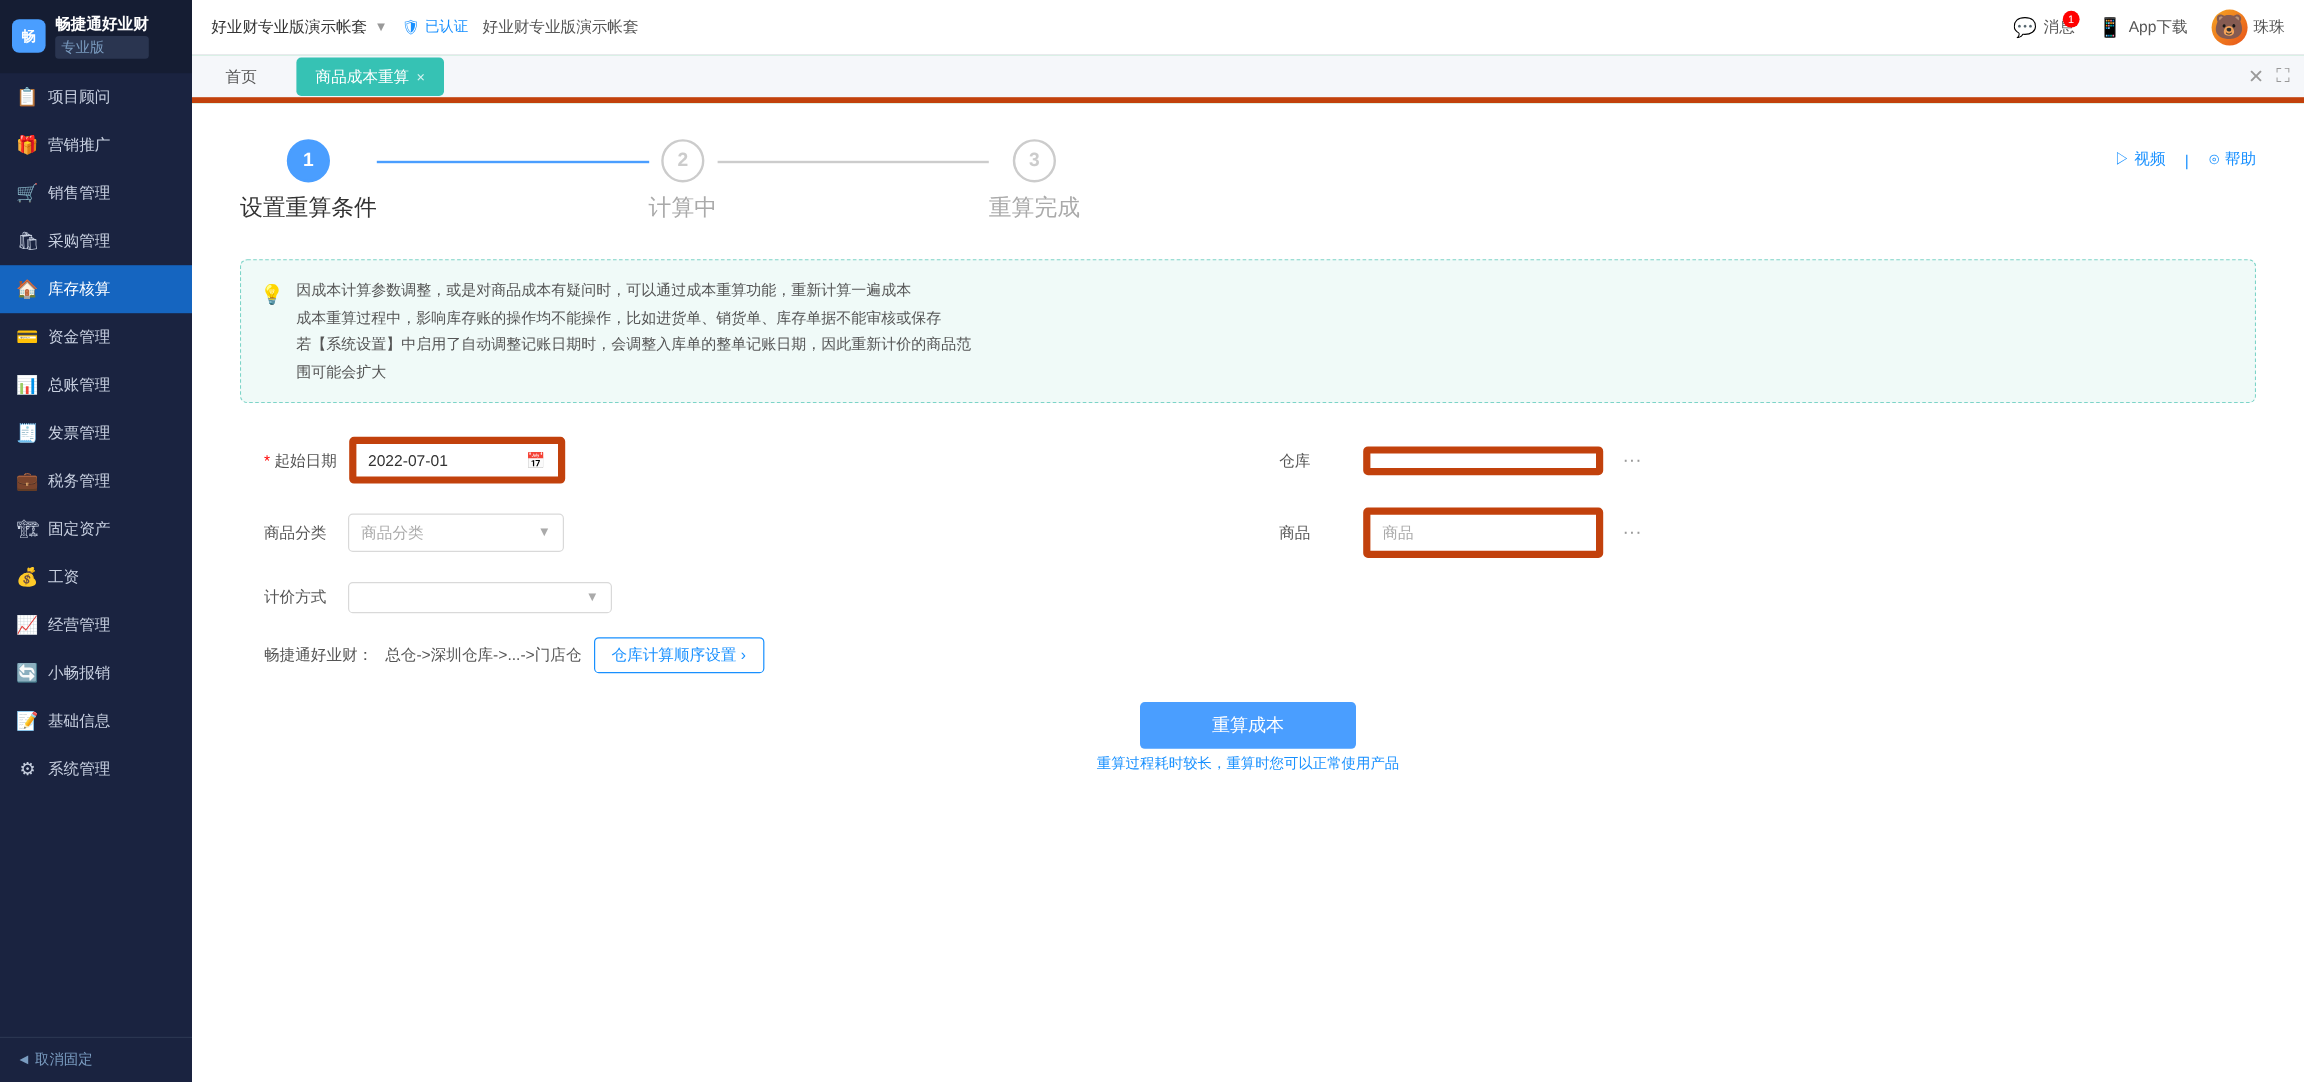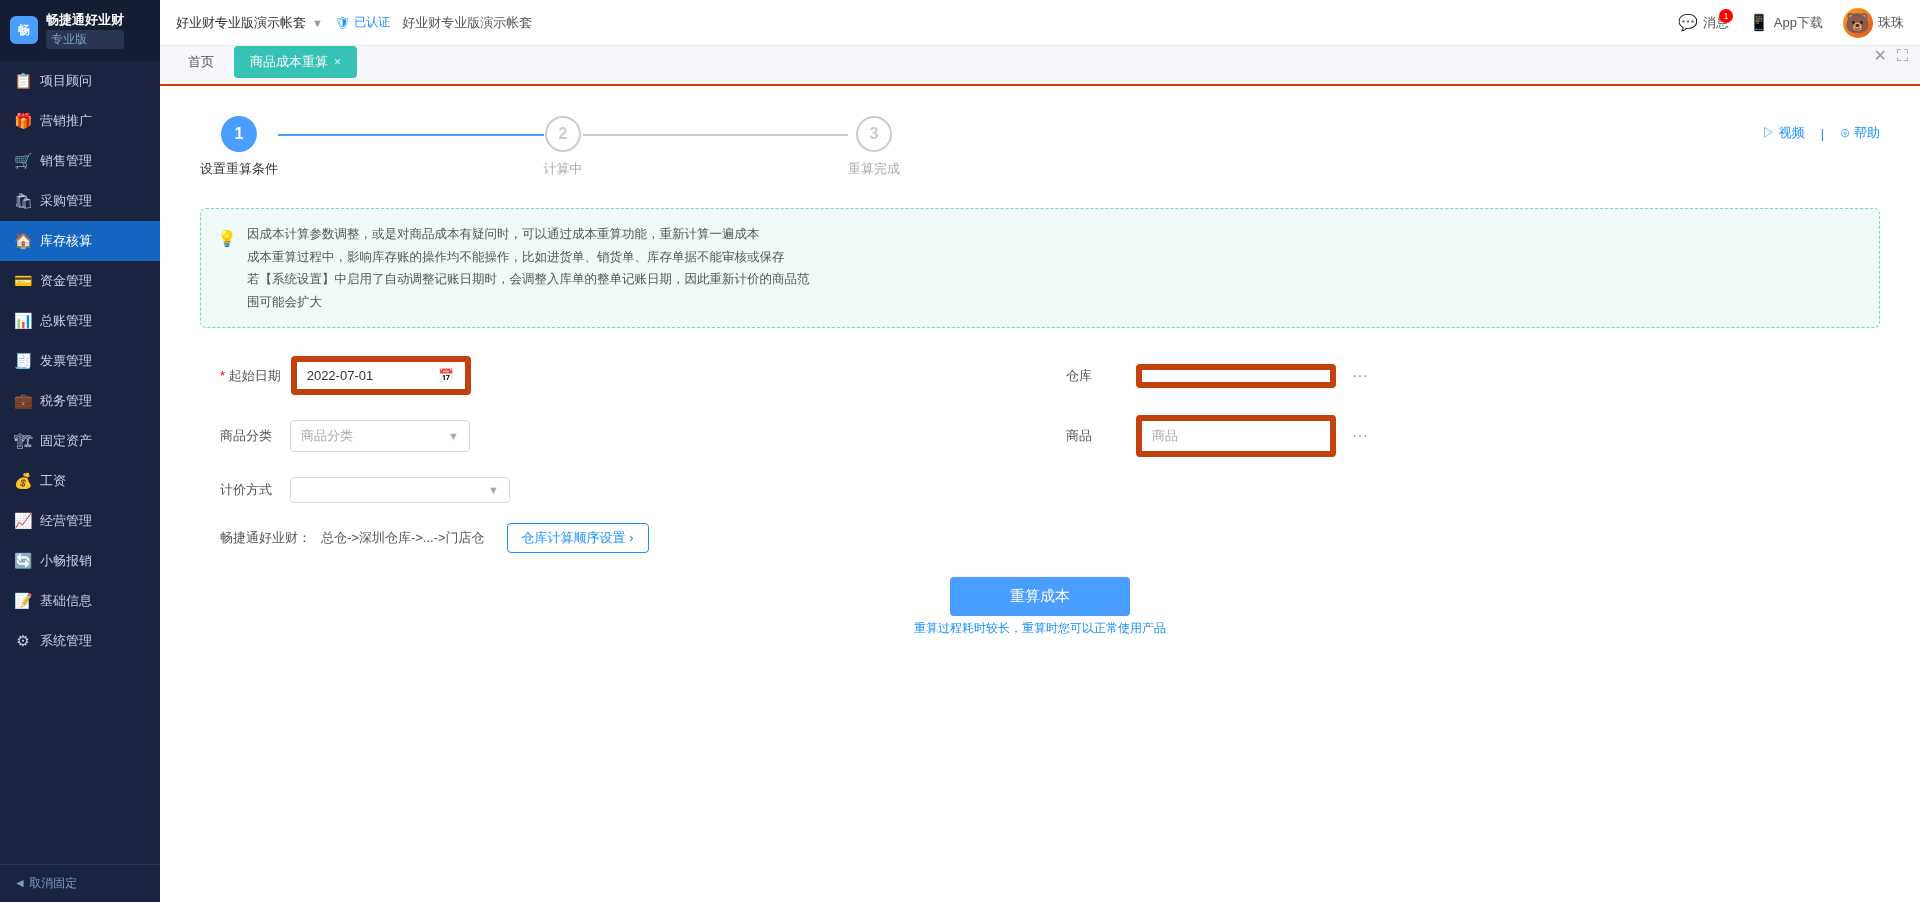--- a/index.html
+++ b/index.html
@@ -129,26 +129,26 @@
       border-radius: 50%;
       background: linear-gradient(135deg, #f5a623, #e8521a);
       display: flex; align-items: center; justify-content: center;
       overflow: hidden;
     }
     .user-avatar-emoji { font-size: 20px; }
 
     
     .tabbar {
       background: #f5f7fa;
-      border-bottom: 2px solid #c2410c;
-      display: flex;
-      align-items: flex-start;
+      border-bottom: 5px solid #c2410c;
+      display: flex;
+      align-items: center;
       padding: 0 12px;
       height: 40px;
-      gap: 4px;
+      gap: 17px;
     }
     .tab-item {
       display: flex;
       align-items: center;
       gap: 6px;
       padding: 0 16px;
       height: 32px;
       border-radius: 4px;
       cursor: pointer;
       font-size: 13px;
@@ -198,21 +198,21 @@
       border-color: #4a9eff;
       color: white;
     }
     .step-circle.inactive {
       background: white;
       border-color: #ccc;
       color: #ccc;
     }
     .step-label {
       margin-top: 8px;
-      font-size: 13px;
+      font-size: 19px;
       color: #333;
       white-space: nowrap;
     }
     .step-label.inactive { color: #aaa; }
     .step-line {
       flex: 1;
       height: 2px;
       background: #ccc;
       margin-top: 18px;
       position: relative;
@@ -314,21 +314,21 @@
       background: white;
       border: 1px solid #1890ff;
       color: #1890ff;
       border-radius: 4px;
       padding: 5px 14px;
       font-size: 13px;
       cursor: pointer;
       display: flex;
       align-items: center;
       gap: 4px;
-      margin-left: 12px;
+      margin-left: 0;
     }
 
     
     .recalc-btn-wrap {
       display: flex;
       flex-direction: column;
       align-items: center;
       margin-top: 10px;
       gap: 4px;
     }

